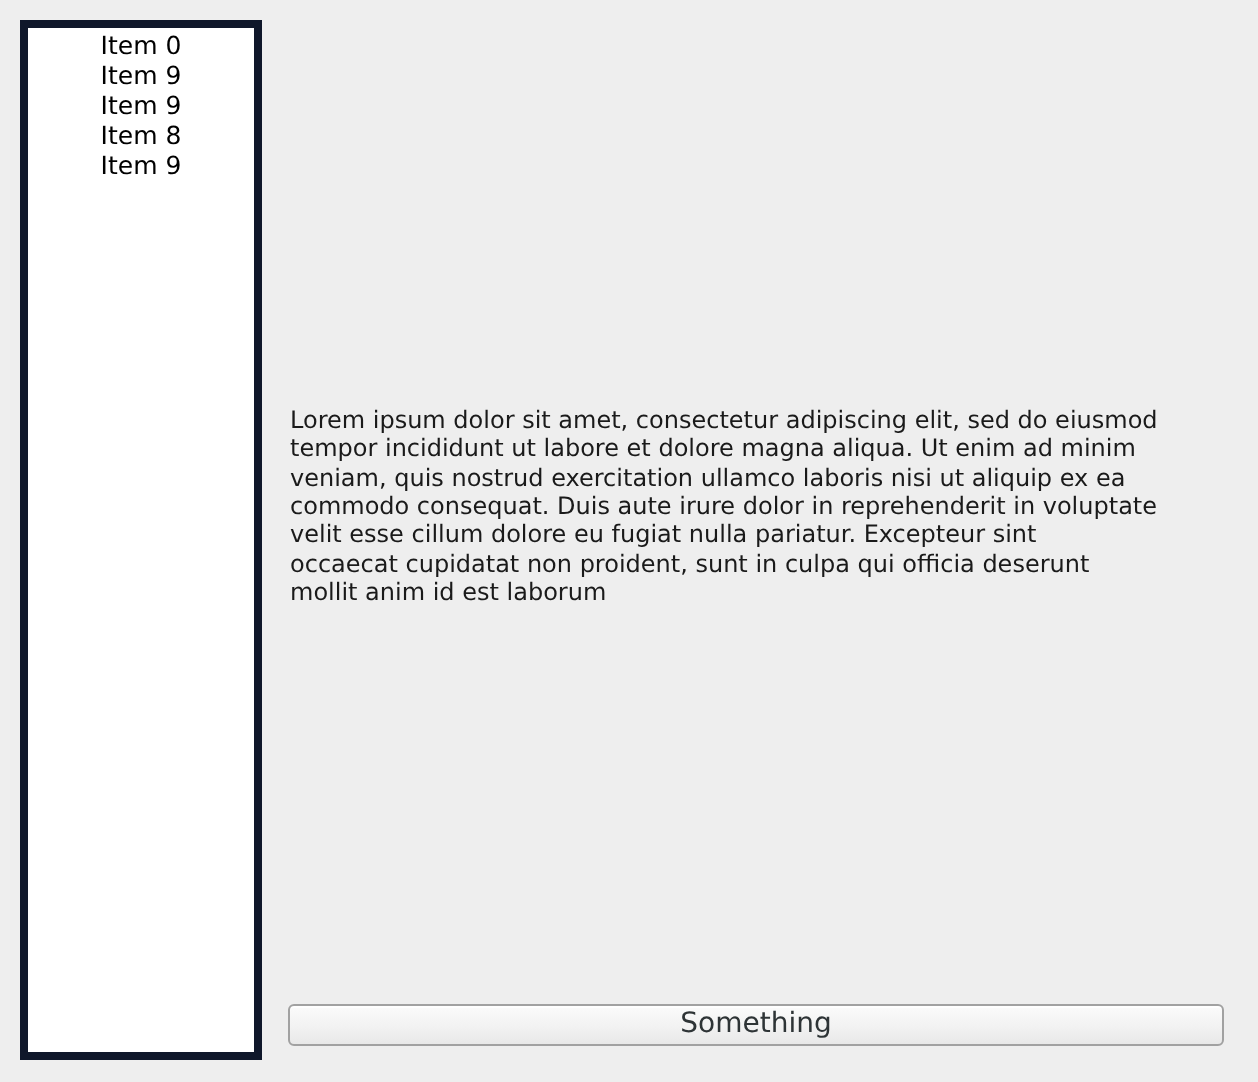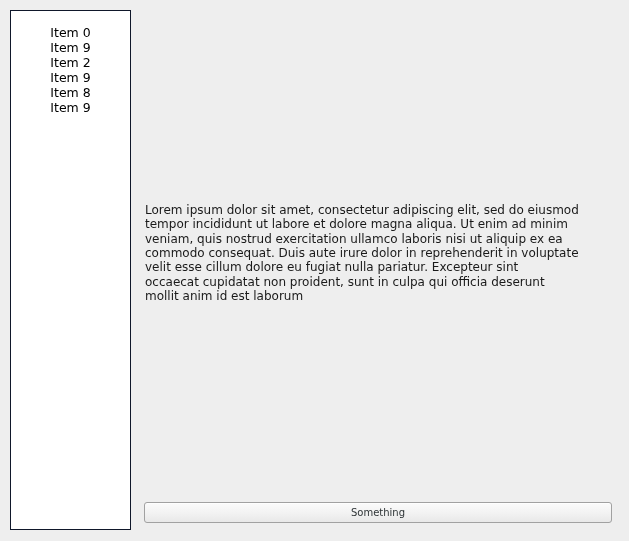--- a/index.html
+++ b/index.html
@@ -16,23 +16,23 @@
     overflow: hidden;
   }
   .listbox {
     position: absolute;
     left: 10px;
     top: 10px;
     width: 121px;
     height: 520px;
     box-sizing: border-box;
     background: #ffffff;
-    border: 1px solid #0f172a;
+    border: 4px solid #0f172a;
     overflow: hidden;
-    padding-top: 14px;
+    padding-top: 1px;
   }
   .list-item {
     height: 15px;
     line-height: 15px;
     text-align: center;
     font-size: 12.5px;
     color: #000000;
     cursor: default;
     user-select: none;
   }
@@ -51,35 +51,34 @@
     left: 144px;
     top: 502px;
     width: 468px;
     height: 21px;
     box-sizing: border-box;
     border: 1px solid #a1a1a1;
     border-radius: 3px;
     background: linear-gradient(to bottom, #fbfbfb 0%, #f2f2f2 55%, #e8e8e8 100%);
     box-shadow: 0 1px 0 rgba(255,255,255,0.7) inset;
     font-family: "DejaVu Sans", "Liberation Sans", sans-serif;
-    font-size: 10px;
+    font-size: 14px;
     color: #2e3436;
     text-align: center;
     line-height: 17px;
     padding: 0;
     cursor: default;
   }
 </style>
 </head>
 <body>
 
 <div class="listbox">
   <div class="list-item">Item 0</div>
   <div class="list-item">Item 9</div>
-  <div class="list-item">Item 2</div>
   <div class="list-item">Item 9</div>
   <div class="list-item">Item 8</div>
   <div class="list-item">Item 9</div>
 </div>
 
 <div class="paragraph">Lorem ipsum dolor sit amet, consectetur adipiscing elit, sed do eiusmod
 tempor incididunt ut labore et dolore magna aliqua. Ut enim ad minim
 veniam, quis nostrud exercitation ullamco laboris nisi ut aliquip ex ea
 commodo consequat. Duis aute irure dolor in reprehenderit in voluptate
 velit esse cillum dolore eu fugiat nulla pariatur. Excepteur sint

